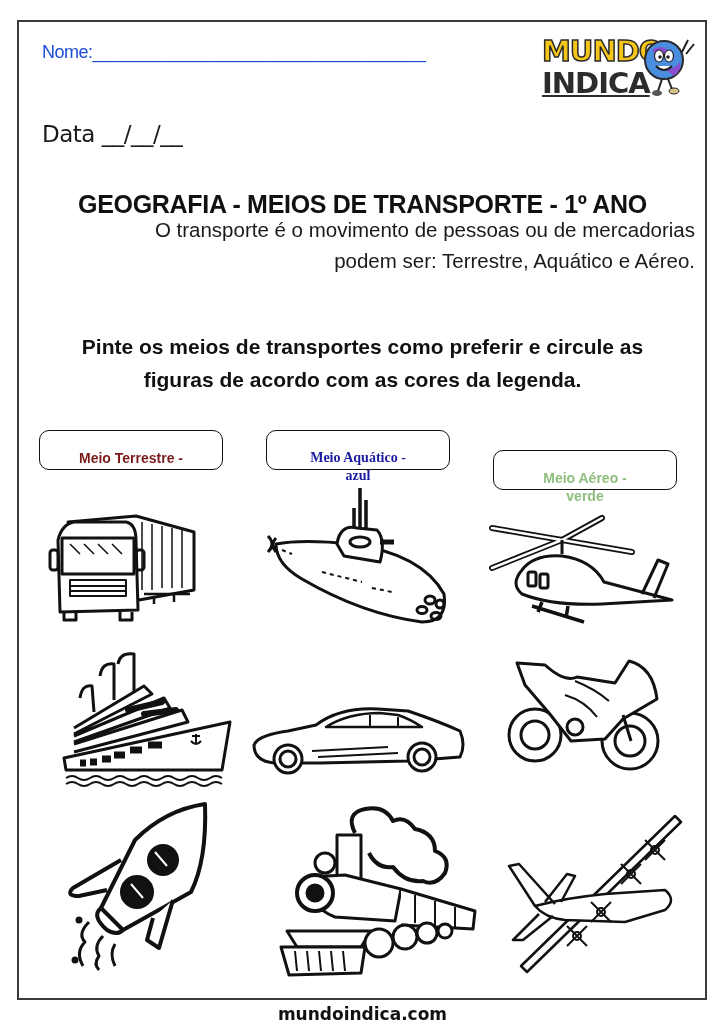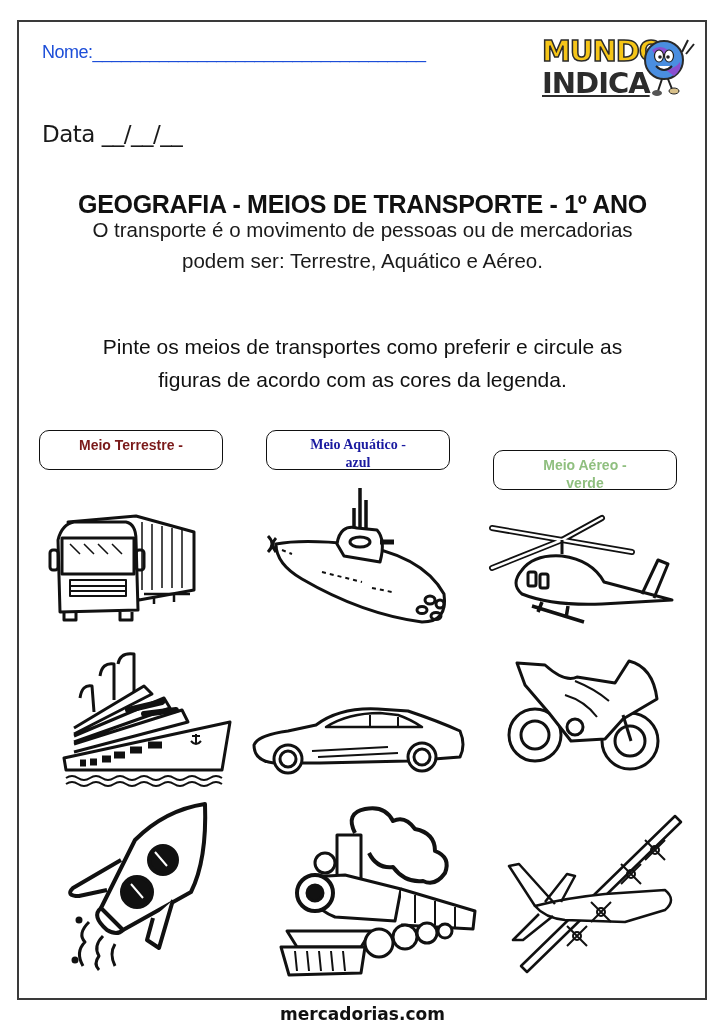--- a/index.html
+++ b/index.html
@@ -5,23 +5,23 @@
   html, body { margin:0; padding:0; background:#ffffff; }
   body { width:725px; height:1024px; position:relative; overflow:hidden; font-family:"Liberation Sans", sans-serif; color:#111; }
   .frame { position:absolute; left:17px; top:20px; width:690px; height:980px; border:2px solid #3a3a3a; box-sizing:border-box; }
   .name-line { position:absolute; left:42px; top:42px; font-family:Liberation Sans, sans-serif; font-size:18px; letter-spacing:-0.5px; color:#1d4ed8; }
   .date-line { position:absolute; left:42px; top:86px; font-family:"DejaVu Sans", sans-serif; font-size:23px; letter-spacing:-0.5px; color:#1a1a1a;margin-top:35px; }
   .logo { position:absolute; left:540px; top:34px; width:160px; height:68px; }
   .logo .mundo { position:absolute; left:2px; top:0px; font-family:"DejaVu Sans", sans-serif; font-weight:bold; font-size:29px; color:#f5c518; -webkit-text-stroke:1.5px #2a2a2a; letter-spacing:-1px; }
   .logo .indica { position:absolute; left:2px; top:32px; font-family:"DejaVu Sans", sans-serif; font-weight:bold; font-size:29px; color:#2c2c2c; letter-spacing:-1px;text-decoration:underline; }
   .logo svg { position:absolute; left:102px; top:0; }
   .title { position:absolute; left:0; width:725px; top:150px; text-align:center; font-weight:bold; font-size:25px; color:#111; letter-spacing:-0.3px;margin-top:40px; }
-  .intro { position:absolute; left:30px; width:665px; top:214px; text-align:center; font-size:20.5px; line-height:31px; color:#1a1a1a; }
-  .instruction { position:absolute; left:30px; width:665px; top:330px; text-align:center; font-weight:normal; font-size:21px; line-height:33px; color:#111; }
-  .legend { position:absolute; top:430px; width:184px; height:40px; border:1.8px solid #111; border-radius:10px; box-sizing:border-box; text-align:center; font-weight:bold; font-size:14px; line-height:18px; padding-top:5px; }
+  .intro { position:absolute; left:30px; width:665px; top:214px; text-align:right; font-size:20.5px; line-height:31px; color:#1a1a1a; }
+  .instruction { position:absolute; left:30px; width:665px; top:330px; text-align:center; font-weight:bold; font-size:21px; line-height:33px; color:#111; }
+  .legend { position:absolute; top:430px; width:184px; height:40px; border:1.8px solid #111; border-radius:10px; box-sizing:border-box; text-align:center; font-weight:bold; font-size:14px; line-height:18px; padding-top:18px; }
   .legend span { display:block; }
   .pic { position:absolute; }
   .footer { position:absolute; left:0; width:725px; top:1004px; text-align:center; font-family:"DejaVu Sans", sans-serif; font-weight:bold; font-size:17px; color:#111; }
   svg { overflow:visible; }
 </style>
 </head>
 <body>
 
 <div class="frame"></div>
 
@@ -181,13 +181,13 @@
       <path d="M140 30 l20 20 M160 30 l-20 20"></path>
     <circle cx="126" cy="64" r="4"></circle>
       <path d="M116 54 l20 20 M136 54 l-20 20"></path>
     <circle cx="96" cy="102" r="4"></circle>
       <path d="M86 92 l20 20 M106 92 l-20 20"></path>
     <circle cx="72" cy="126" r="4"></circle>
       <path d="M62 116 l20 20 M82 116 l-20 20"></path>
   </g>
 </svg>
 
-<div class="footer">mercadorias.com</div>
+<div class="footer">mundoindica.com</div>
 
 </body></html>

